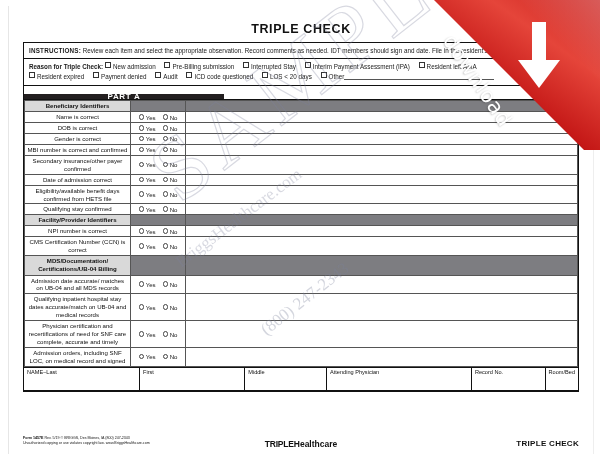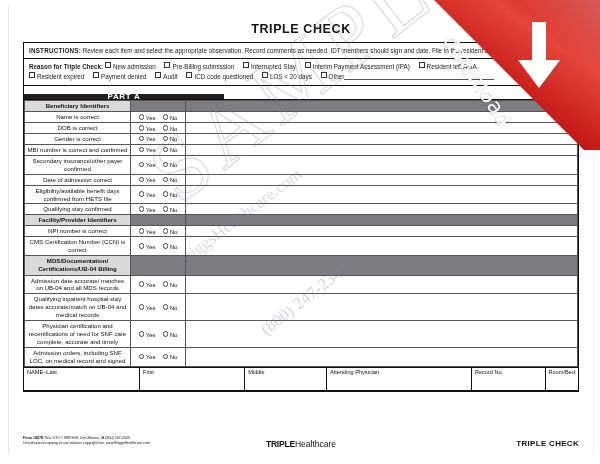--- a/index.html
+++ b/index.html
@@ -124,21 +124,21 @@
   }
   .fl{
     position:absolute;left:0;top:0;font-size:3.6px;line-height:1.5;color:#111;
   }
   .fl b{font-weight:bold;}
   .fc{
     position:absolute;left:0;right:0;top:3px;text-align:center;
     font-size:8.5px;color:#111;
   }
   .fc .b1{font-weight:bold;letter-spacing:-.2px;}
-  .fc .b2{font-weight:normal;}
+  .fc .b2{font-weight:bold;}
   .fr{
     position:absolute;right:0;top:3px;font-size:8px;font-weight:bold;
     letter-spacing:.3px;color:#111;
   }
 
   
   .wm{
     position:absolute;pointer-events:none;
     color:rgba(120,125,150,.17);
     font-family:"Liberation Serif", serif;

